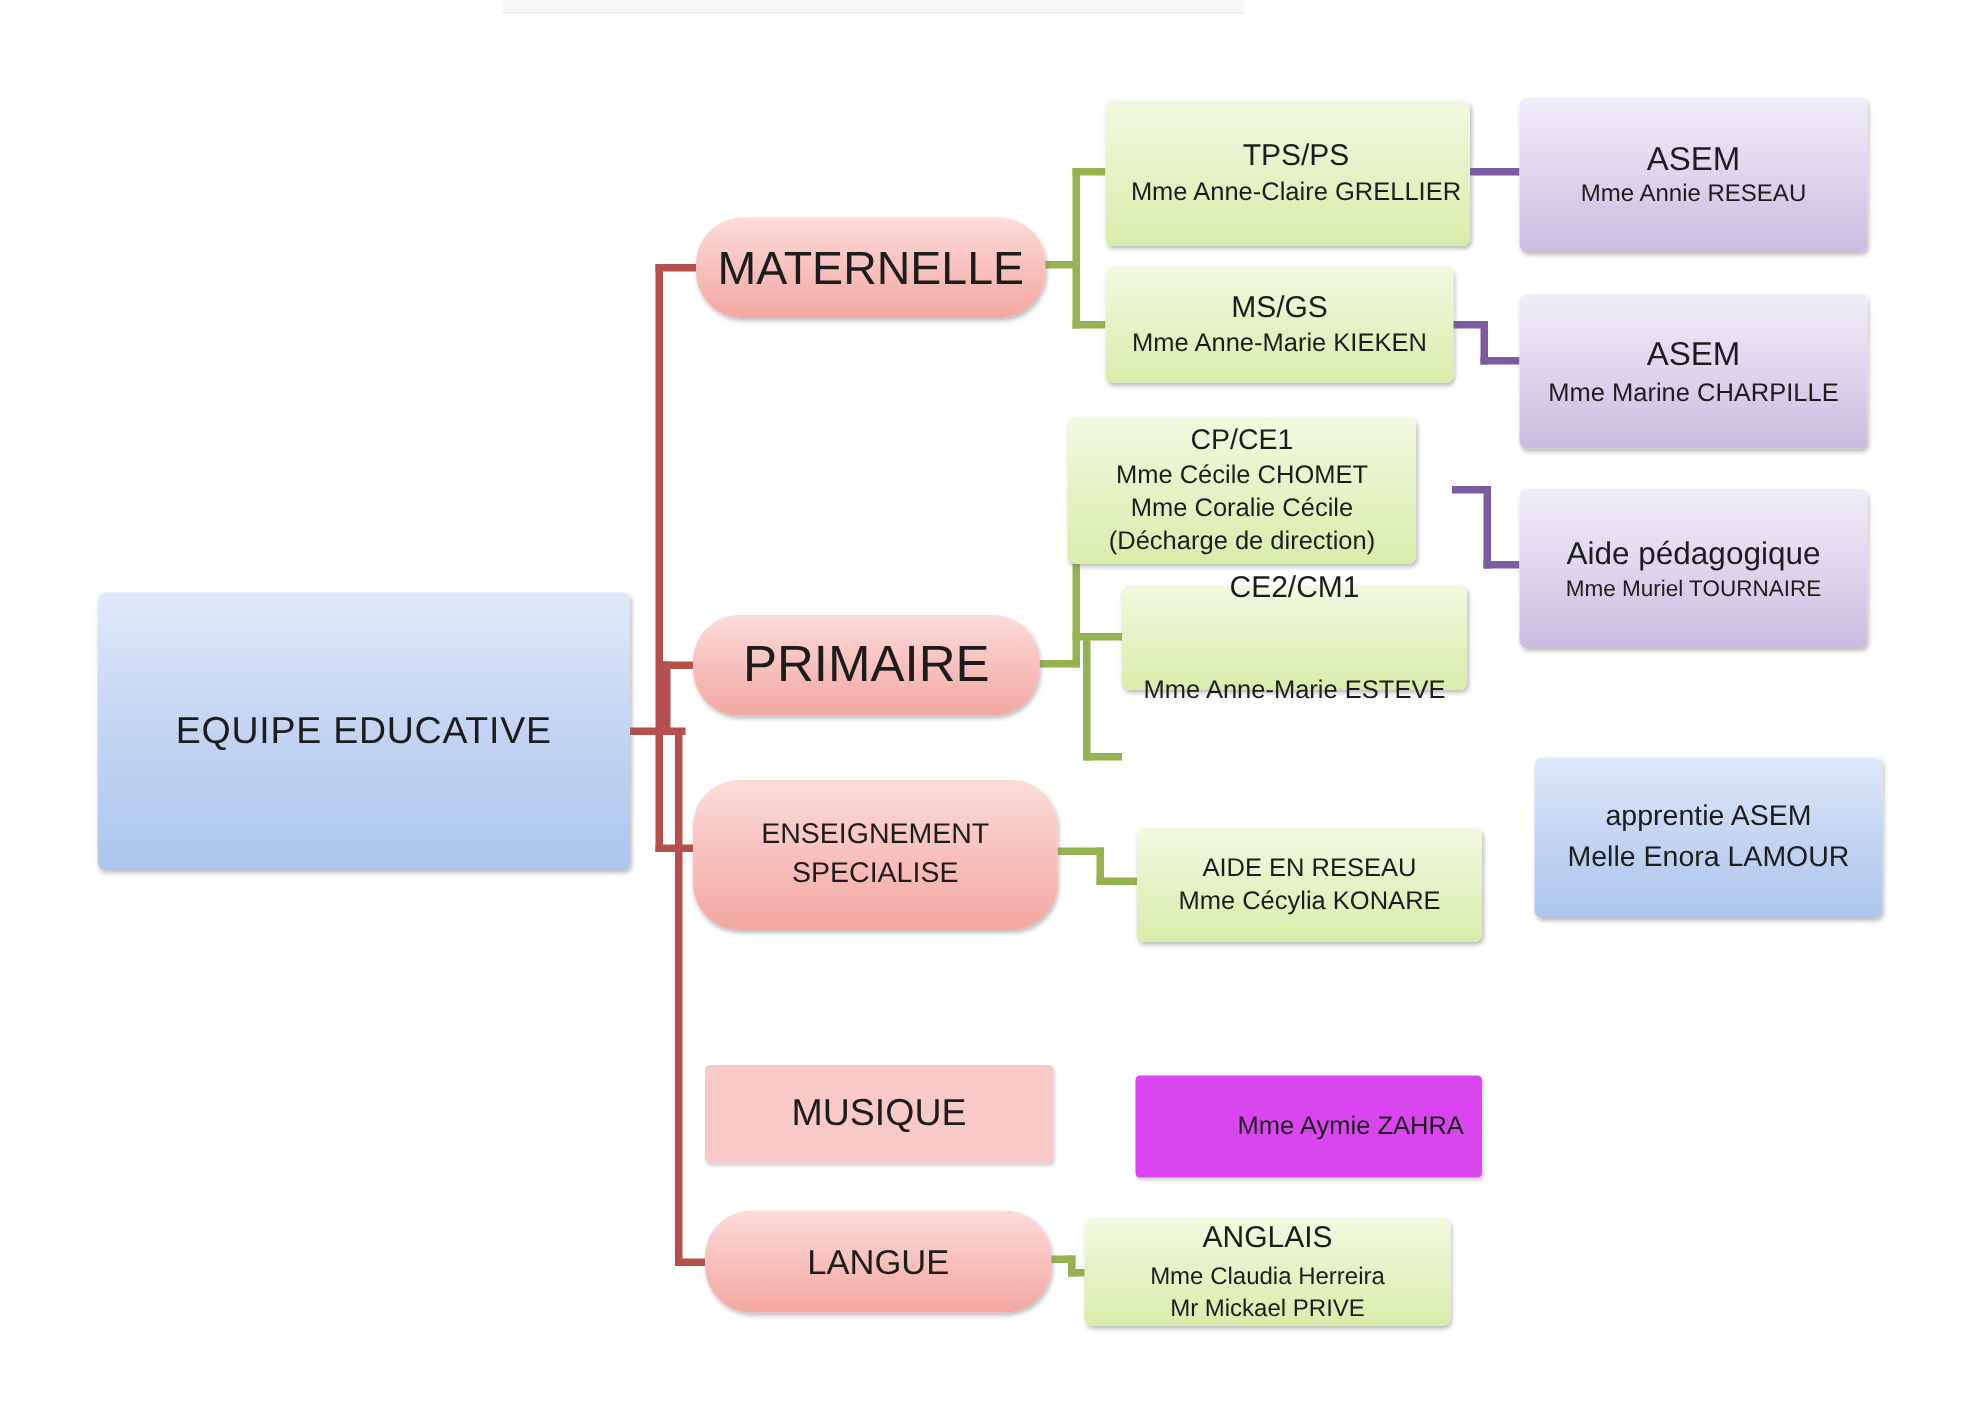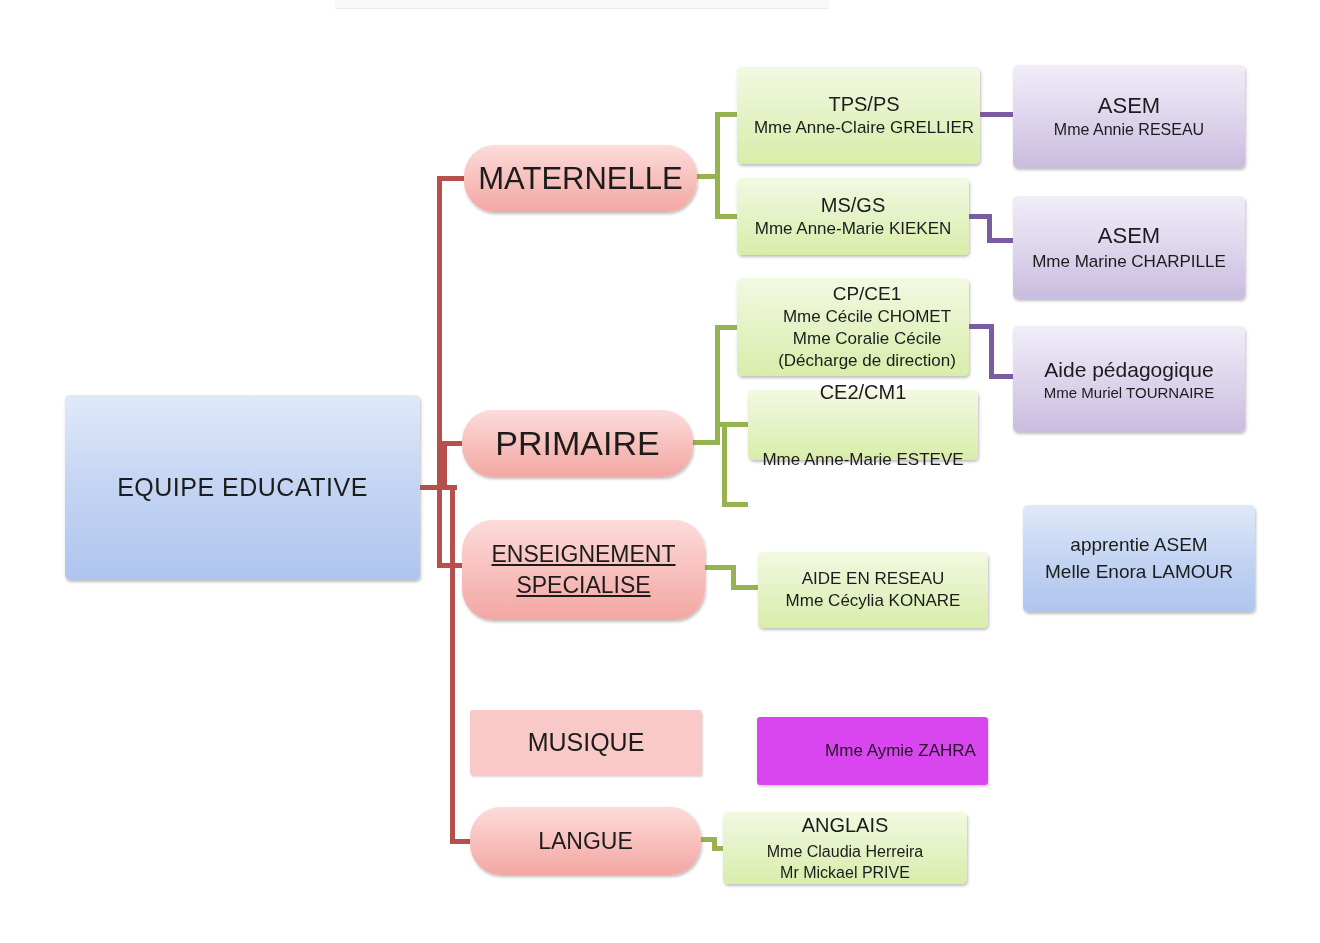--- a/index.html
+++ b/index.html
@@ -24,21 +24,21 @@
   .line{position:absolute;}
   .red   {background:var(--line_red,#b5504c);}
   .grn   {background:var(--line_green,#96b351);}
   .grnD  {background:var(--line_green_dark,#8fae4e);}
   .pur   {background:var(--line_purple,#7c5ca0);}
   .t-root{font-size:25px;letter-spacing:0.5px;}
   .t-cat-xl{font-size:34px;}
   .t-cat-l{font-size:31px;}
   .t-cat-m{font-size:25px;}
   .t-cat-s{font-size:23px;}
-  .t-cat-two{font-size:23px;line-height:1.35;text-decoration:underline;}
+  .t-cat-two{font-size:19px;line-height:1.35;}
   .t1{font-size:20px;line-height:1.3;}
   .t1s{font-size:19px;line-height:1.25;}
   .t2{font-size:17px;line-height:1.3;}
   .t2s{font-size:16px;line-height:1.3;}
   .t-asem{font-size:22px;line-height:1.3;}
   .t-aide1{font-size:21px;line-height:1.3;}
   .t-aide2{font-size:15px;line-height:1.3;}
   .t-app{font-size:19px;line-height:1.4;}
   .gap6{height:6px;}
 </style>
@@ -116,21 +116,21 @@
   <div class="node green" style="left:737px;top:67px;width:232px;height:97px;padding-left:11px;">
     <div class="t1">TPS/PS</div>
     <div class="t2">Mme Anne-Claire GRELLIER</div>
   </div>
 
   <div class="node green" style="left:737px;top:178px;width:232px;height:77px;">
     <div class="t1">MS/GS</div>
     <div class="t2">Mme Anne-Marie KIEKEN</div>
   </div>
 
-  <div class="node green" style="left:737px;top:278px;width:204px;height:98px;padding-left:28px;">
+  <div class="node green" style="left:712px;top:278px;width:232px;height:98px;">
     <div class="t1s">CP/CE1</div>
     <div class="t2">Mme Cécile CHOMET</div>
     <div class="t2">Mme Coralie Cécile</div>
     <div class="t2">(Décharge de direction)</div>
   </div>
 
   <div class="node green" style="left:748px;top:390px;width:230px;height:70px;gap:44px;">
     <div class="t1">CE2/CM1</div>
     <div class="t2">Mme Anne-Marie ESTEVE</div>
   </div>

